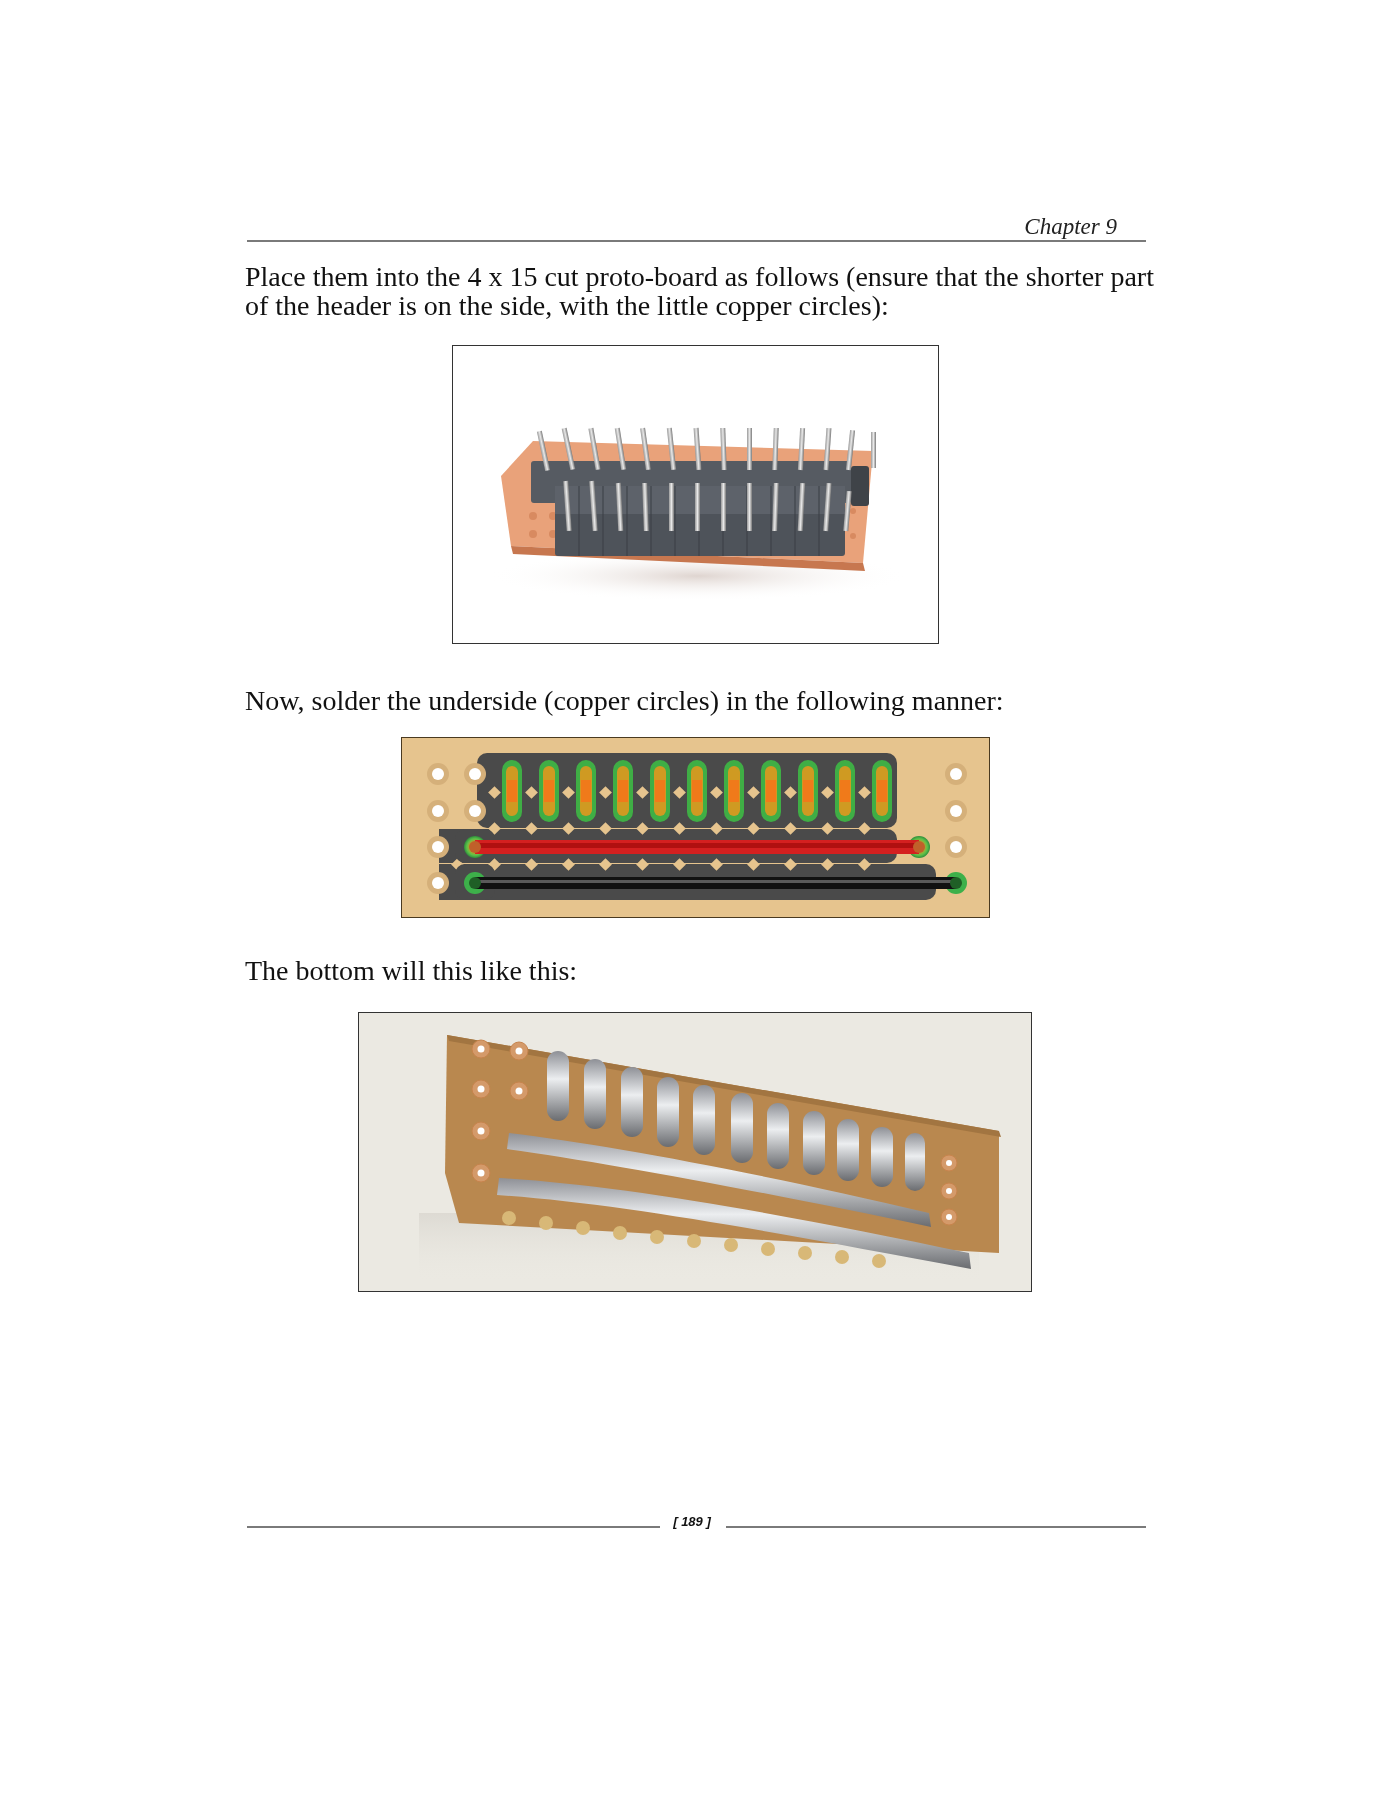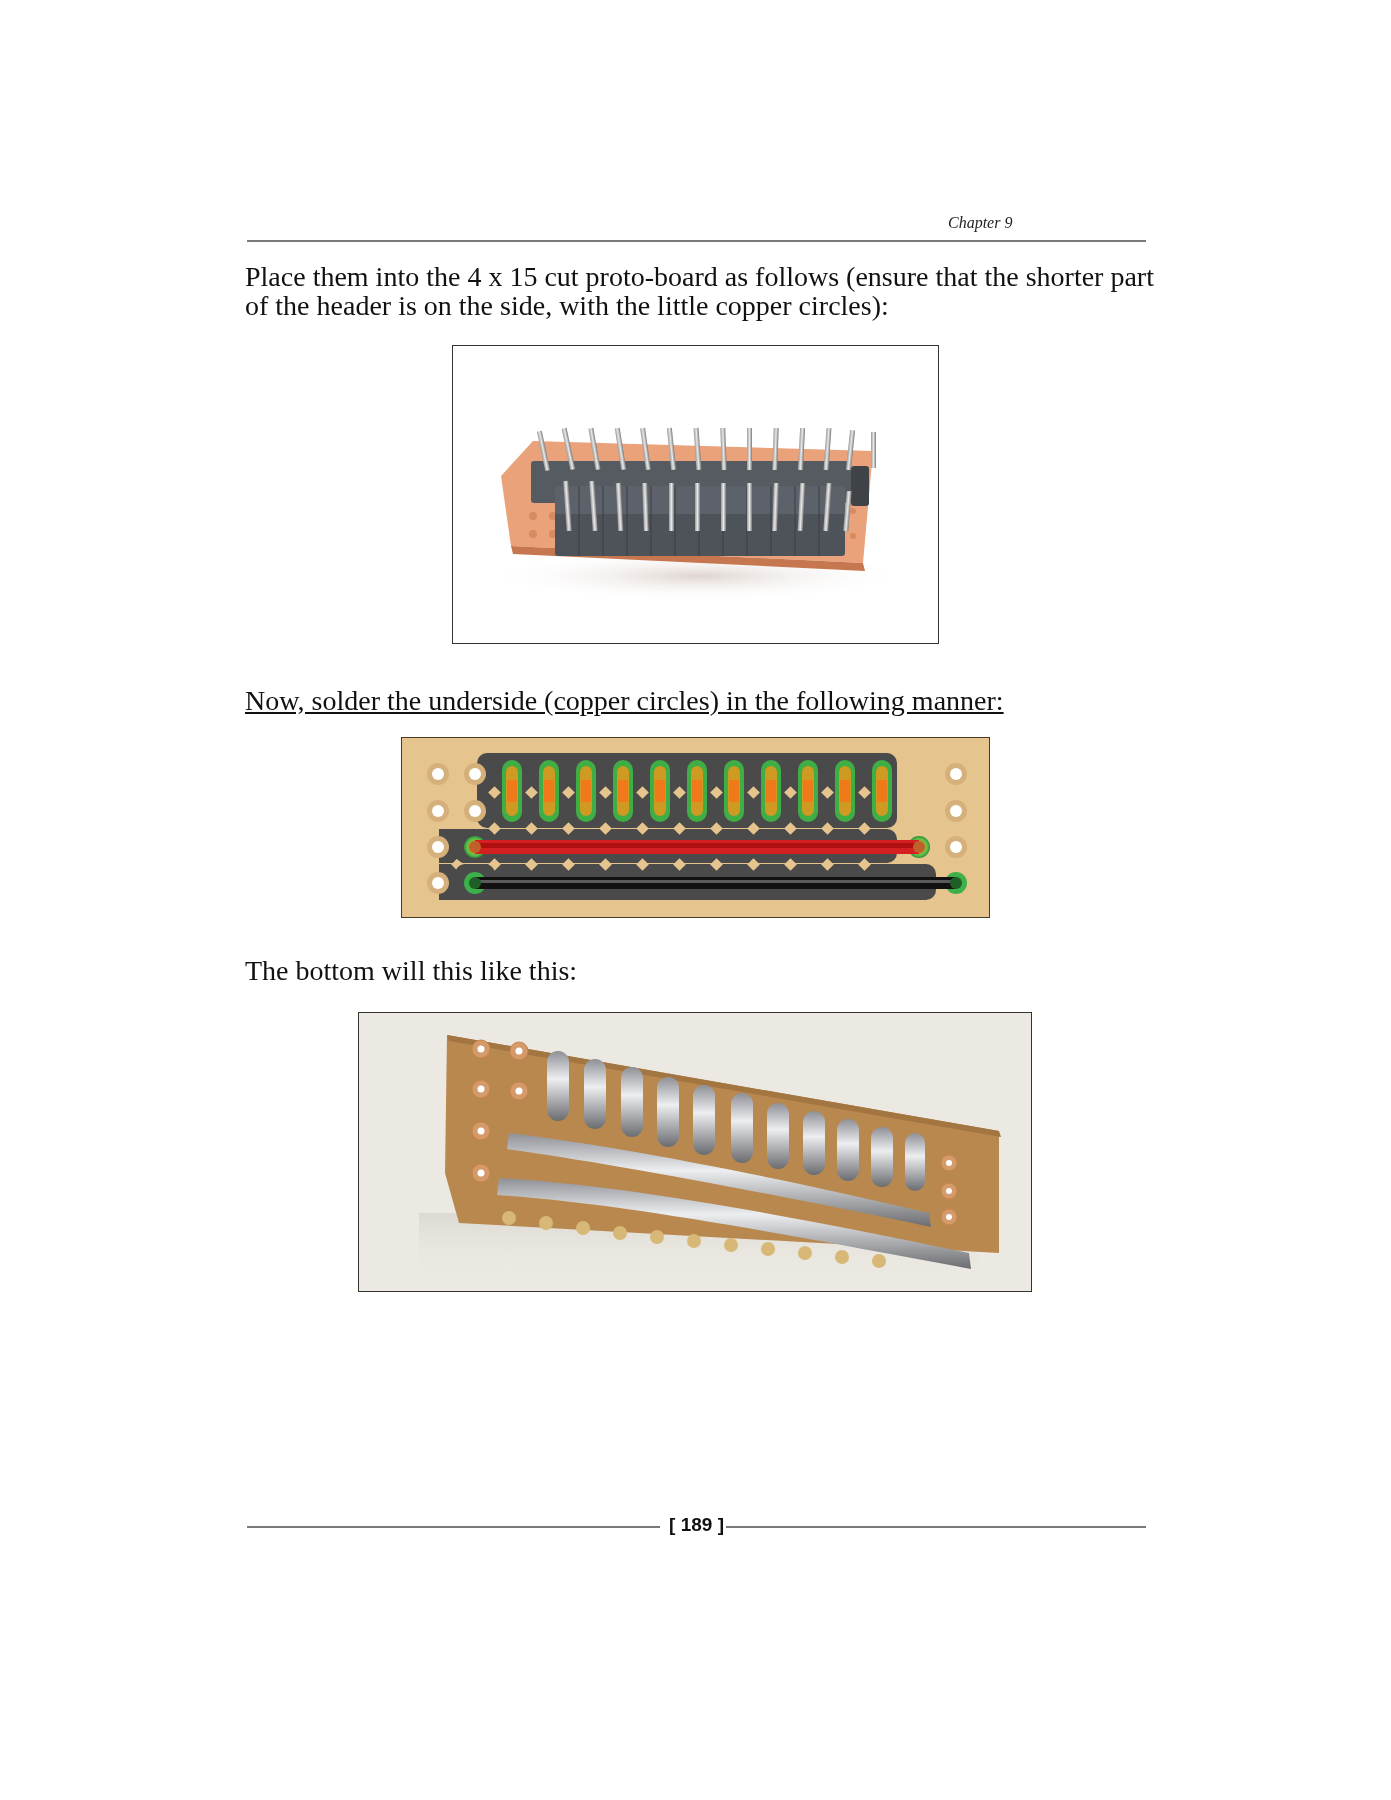--- a/index.html
+++ b/index.html
@@ -1,28 +1,28 @@
 <!DOCTYPE html>
 <html><head>
 <meta charset="utf-8">
 <style>
   html, body { margin: 0; padding: 0; background: #ffffff; }
   body { width: 1391px; height: 1800px; position: relative; overflow: hidden;
          font-family: "Liberation Serif", "DejaVu Serif", serif; color: #111; }
   .abs { position: absolute; }
-  .chapter-label { left: 948px; width: 245px; top: 214px; text-align: left;
-                   font-style: italic; font-size: 16px; color: #222; }
+  .chapter-label { left: 872px; width: 245px; top: 214px; text-align: right;
+                   font-style: italic; font-size: 23px; color: #222; }
   .rule { height: 2px; background: #7a7a7a; }
   .para { left: 245px; width: 920px; font-size: 28px; line-height: 29px; color: #111; }
   .figure { border: 1.5px solid #333; box-sizing: border-box; overflow: hidden; }
   .fig1 { left: 452px; top: 345px; width: 487px; height: 299px; background: #ffffff; }
   .fig2 { left: 401px; top: 737px; width: 589px; height: 181px; background: #e6c48e; border-color: #4a3a20; }
   .fig3 { left: 358px; top: 1012px; width: 674px; height: 280px; background: #ebe9e2; }
-  .footer-num { top: 1514px; left: 660px; width: 64px; text-align: right;
-                font-family: "Liberation Sans", "DejaVu Sans", sans-serif; font-weight: bold; font-size: 19px; color: #111; }
+  .footer-num { top: 1514px; left: 660px; width: 64px; text-align: center;
+                font-family: "Liberation Sans", "DejaVu Sans", sans-serif; font-weight: bold; font-size: 13px; color: #111; font-style: italic; }
   svg { display: block; }
 </style>
 </head>
 <body>
 
 <div class="abs chapter-label">Chapter 9</div>
 <div class="abs rule" style="left:247px; top:240px; width:899px;"></div>
 
 <div class="abs para" style="top:262px;">Place them into the 4 x 15 cut proto-board as follows (ensure that the shorter part of the header is on the side, with the little copper circles):</div>
 
@@ -102,21 +102,21 @@
       <rect x="268" y="137" width="5" height="48"></rect>
       <rect x="294" y="137" width="5" height="48"></rect>
       <rect x="320" y="137" width="5" height="48" transform="rotate(2 322 160)"></rect>
       <rect x="346" y="137" width="5" height="48" transform="rotate(3 348 160)"></rect>
       <rect x="372" y="137" width="5" height="48" transform="rotate(4 374 160)"></rect>
       <rect x="392" y="145" width="5" height="40" transform="rotate(5 394 165)"></rect>
     </g>
   </svg>
 </div>
 
-<div class="abs para" style="top:686px;text-decoration:underline;">Now, solder the underside (copper circles) in the following manner:</div>
+<div class="abs para" style="top:686px;">Now, solder the underside (copper circles) in the following manner:</div>
 
 <div class="abs figure fig2">
   <svg width="586" height="178" viewBox="0 0 586 178">
     <defs>
       <radialGradient id="ringG" cx="0.5" cy="0.5" r="0.5">
         <stop offset="0.4" stop-color="#d79a20"></stop>
           <stop offset="0.75" stop-color="#5cc04a"></stop>
           <stop offset="1" stop-color="#2e8f3a"></stop>
       </radialGradient>
     </defs>

